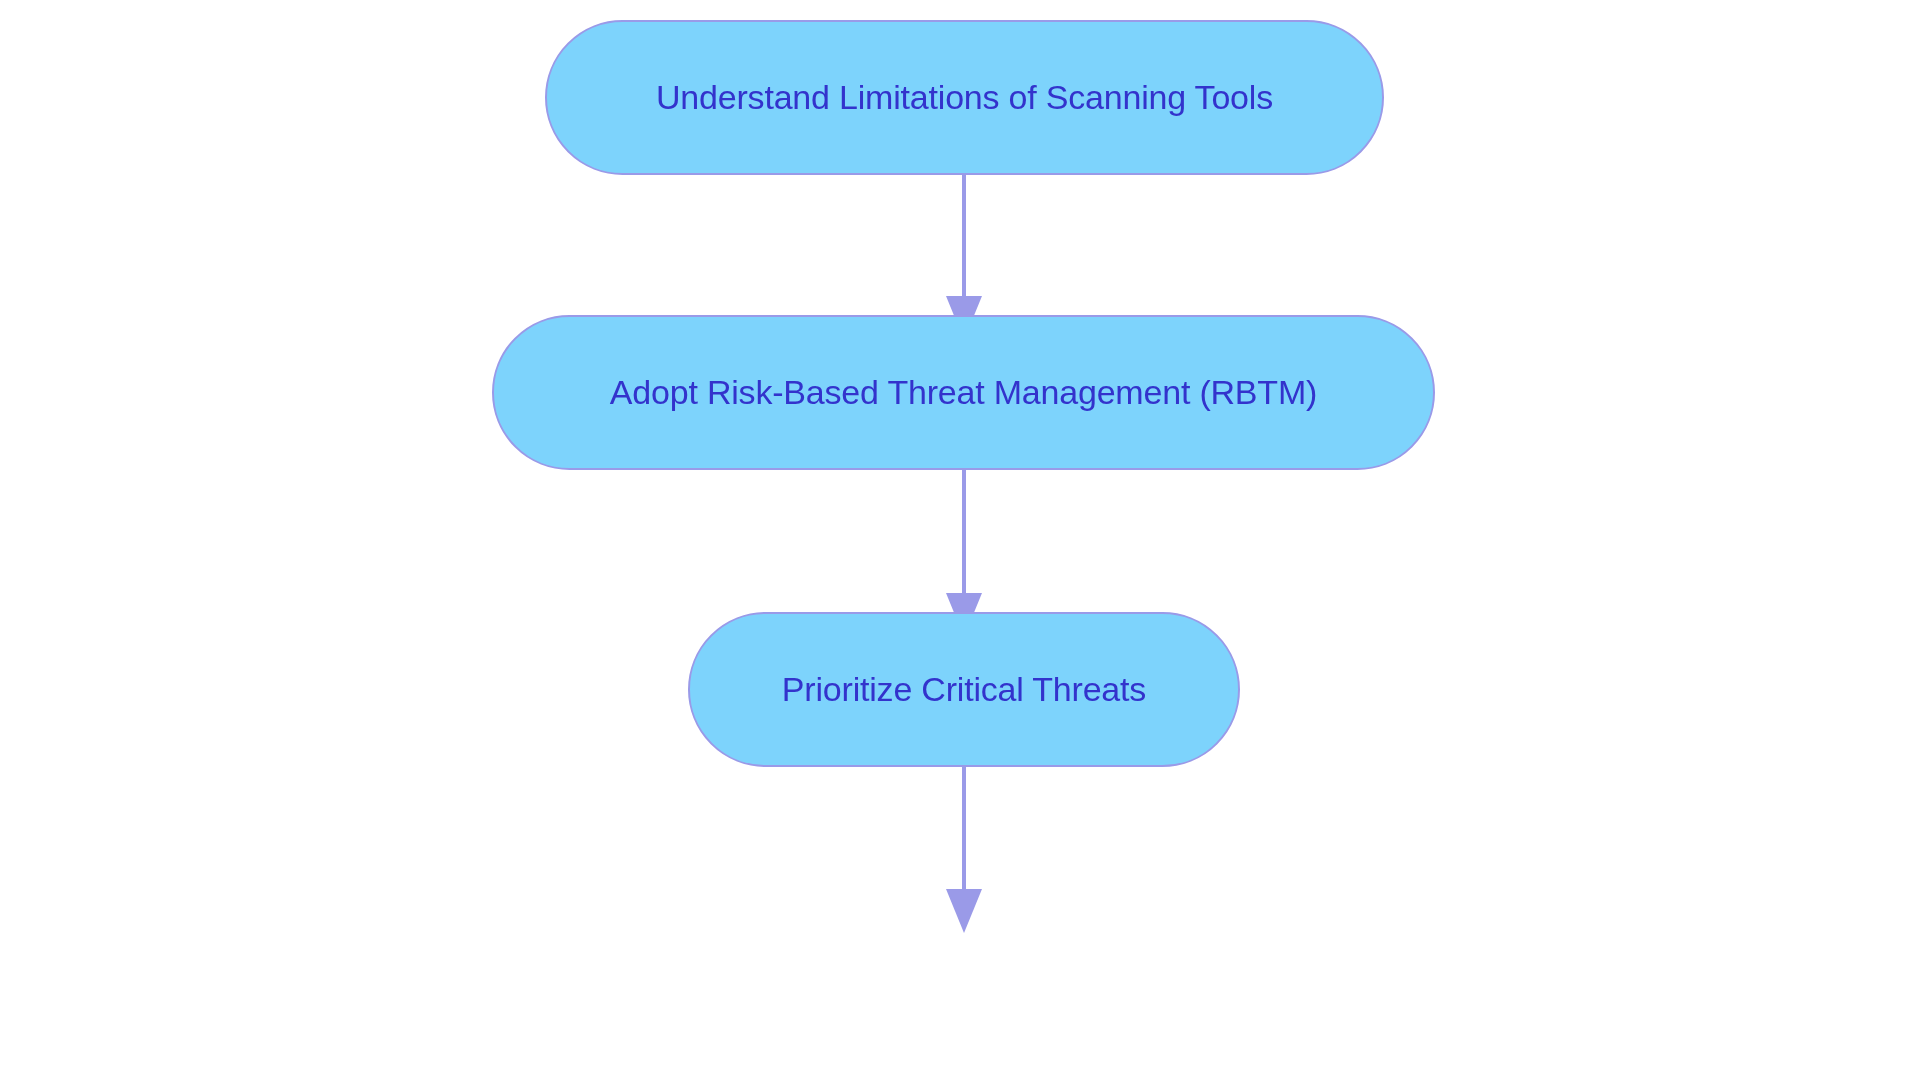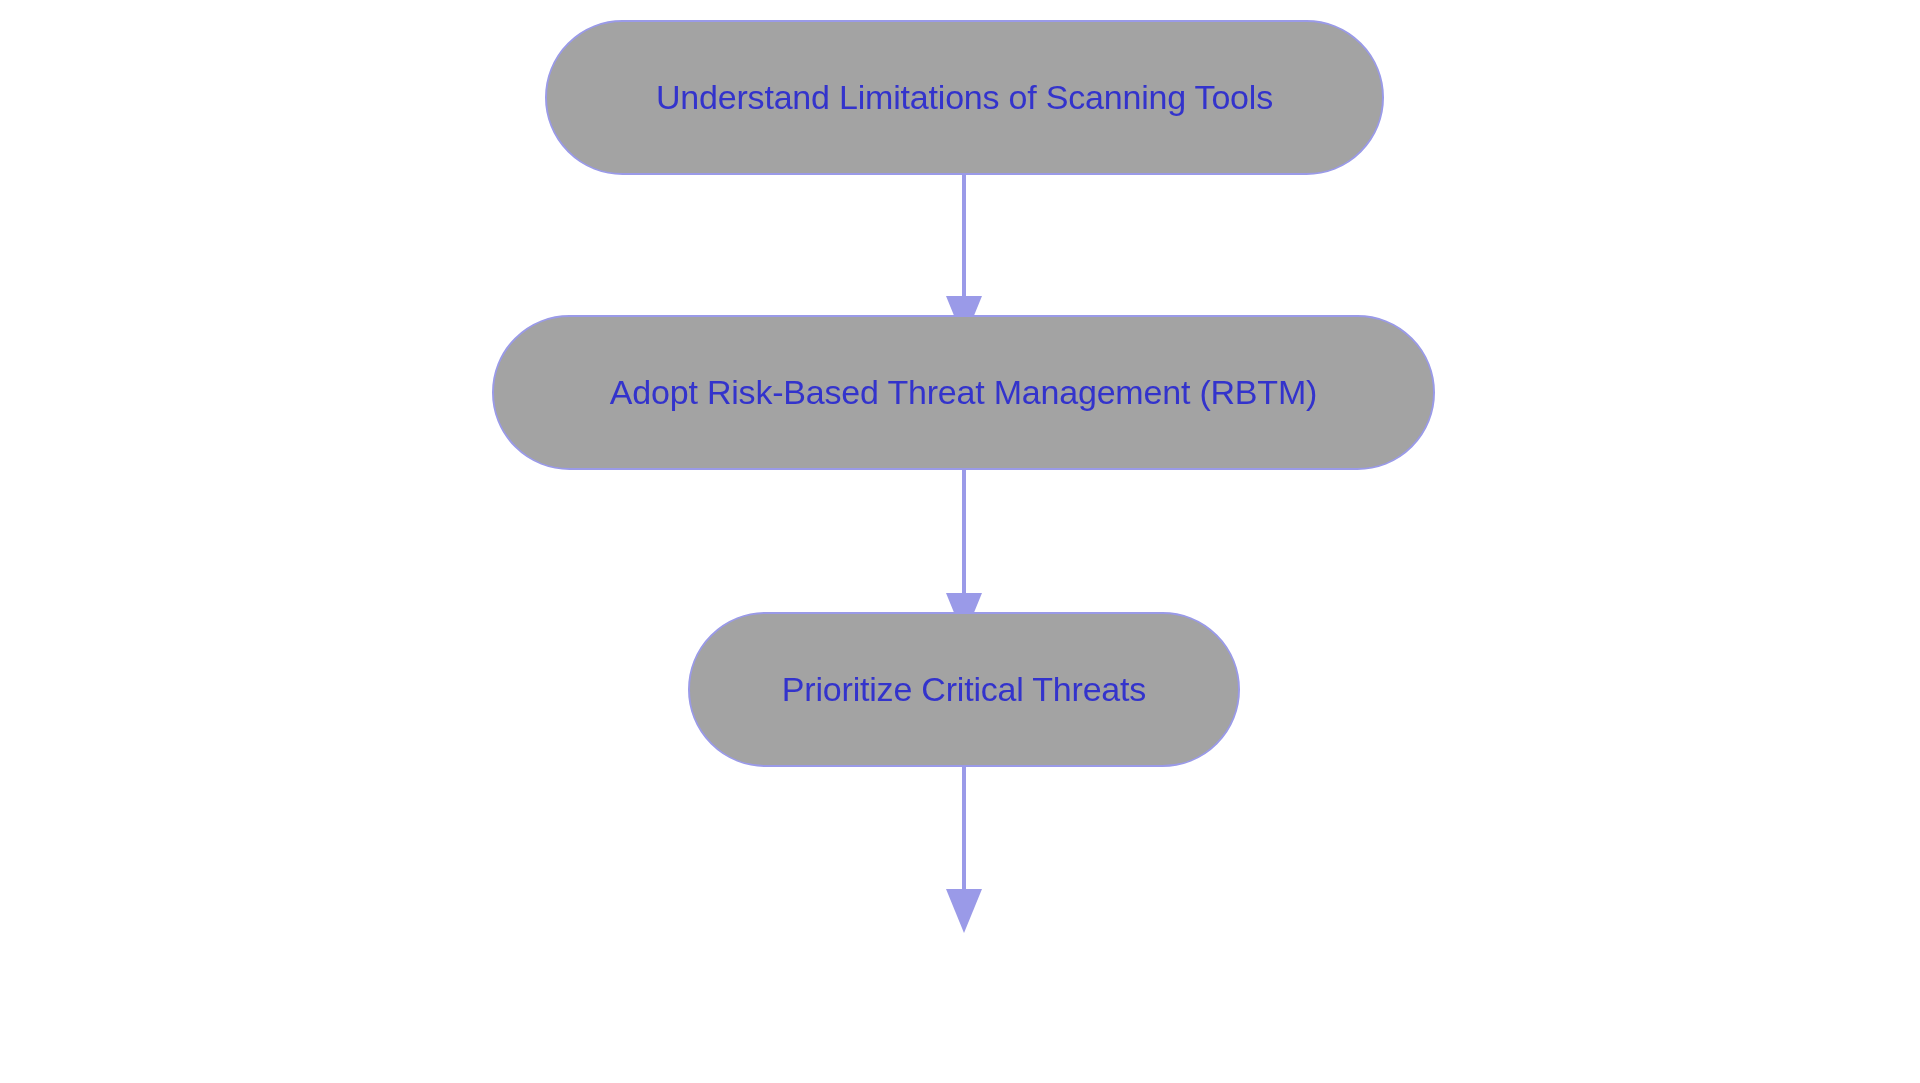--- a/index.html
+++ b/index.html
@@ -25,21 +25,21 @@
     width: 1920px;
     height: 1083px;
     display: block;
   }
   .node {
     position: absolute;
     box-sizing: border-box;
     display: flex;
     align-items: center;
     justify-content: center;
-    background: #a3a3a3;
+    background: #7dd3fc;
     border: 2px solid #9a9ae8;
     border-radius: 999px;
     color: #3333cc;
     text-align: center;
     user-select: none;
   }
   .node-label {
     display: block;
     font-family: "Liberation Sans", sans-serif;
     font-size: 34px;

